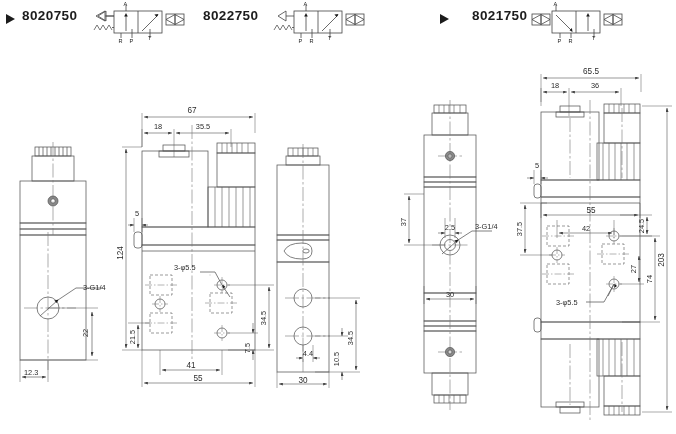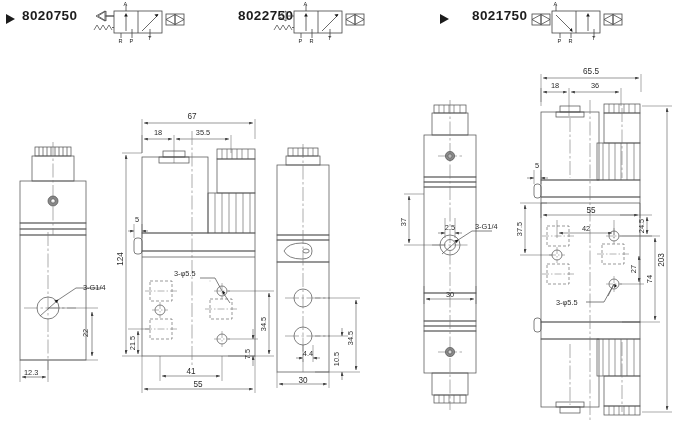--- a/index.html
+++ b/index.html
@@ -58,21 +58,21 @@
         <path d="M78 17.5 l9 -5 v10 z" fill="none"></path>
         <path d="M96 17.5 l-9 -5 v10 z" fill="none"></path>
       </g>
       <text class="sym" x="35.5" y="4">A</text>
       <text class="sym" x="30.5" y="41">R</text>
       <text class="sym" x="41.5" y="41">P</text>
       <text class="sym" x="60" y="38">T</text>
     </svg>
   </div>
 
-  <div class="hdr hdr-label" style="left:203px;top:8px;margin-left:35px;">8022750</div>
+  <div class="hdr hdr-label" style="left:203px;top:8px;">8022750</div>
 
   <div class="hdr" style="left:268px;top:2px;">
     <svg width="104" height="46" viewBox="0 0 104 46">
       <g stroke="#444" fill="none" stroke-width="0.8">
         <rect x="26" y="9" width="48" height="22"></rect>
         <line x1="50" y1="9" x2="50" y2="31"></line>
         <line x1="38" y1="29" x2="38" y2="13"></line>
         <path d="M38 11 l-1.8 3.6 h3.6 z" fill="#1c1c1c" stroke="none"></path>
         <line x1="44" y1="31" x2="44" y2="27"></line>
         <line x1="54" y1="29" x2="70" y2="13"></line>
@@ -188,21 +188,21 @@
         <line x1="20" y1="240" x2="20" y2="262" stroke="#555" stroke-width="0.5"></line>
         <line x1="48" y1="240" x2="48" y2="262" stroke="#555" stroke-width="0.5"></line>
         <line x1="22" y1="257" x2="46" y2="257" marker-start="url(#ahr)" marker-end="url(#ah)" stroke="#444" stroke-width="0.6"></line>
       </g>
       <text class="dim-s" x="83" y="170">3-G1/4</text>
       <text class="dim-s" x="88" y="217" transform="rotate(-90 88 217)">22</text>
       <text class="dim-s" x="24" y="255">12.3</text>
     </svg>
   </div>
 
-  <div style="position:absolute;left:112px;top:91px;text-align:center;">
+  <div style="position:absolute;left:112px;top:85px;text-align:center;">
     <svg width="175" height="310" viewBox="0 0 175 310">
       <g stroke="#555" fill="none" stroke-width="0.75">
 
         <line x1="30" y1="28" x2="30" y2="62" stroke-width="0.5"></line>
         <line x1="143" y1="28" x2="143" y2="48" stroke-width="0.5"></line>
         <line x1="32" y1="32" x2="141" y2="32" marker-start="url(#ahr)" marker-end="url(#ah)" stroke-width="0.6"></line>
 
         <line x1="30" y1="44" x2="30" y2="62" stroke-width="0.5"></line>
         <line x1="62" y1="44" x2="62" y2="72" stroke-width="0.5"></line>
         <line x1="32" y1="48" x2="60" y2="48" marker-start="url(#ahr)" marker-end="url(#ah)" stroke-width="0.6"></line>

